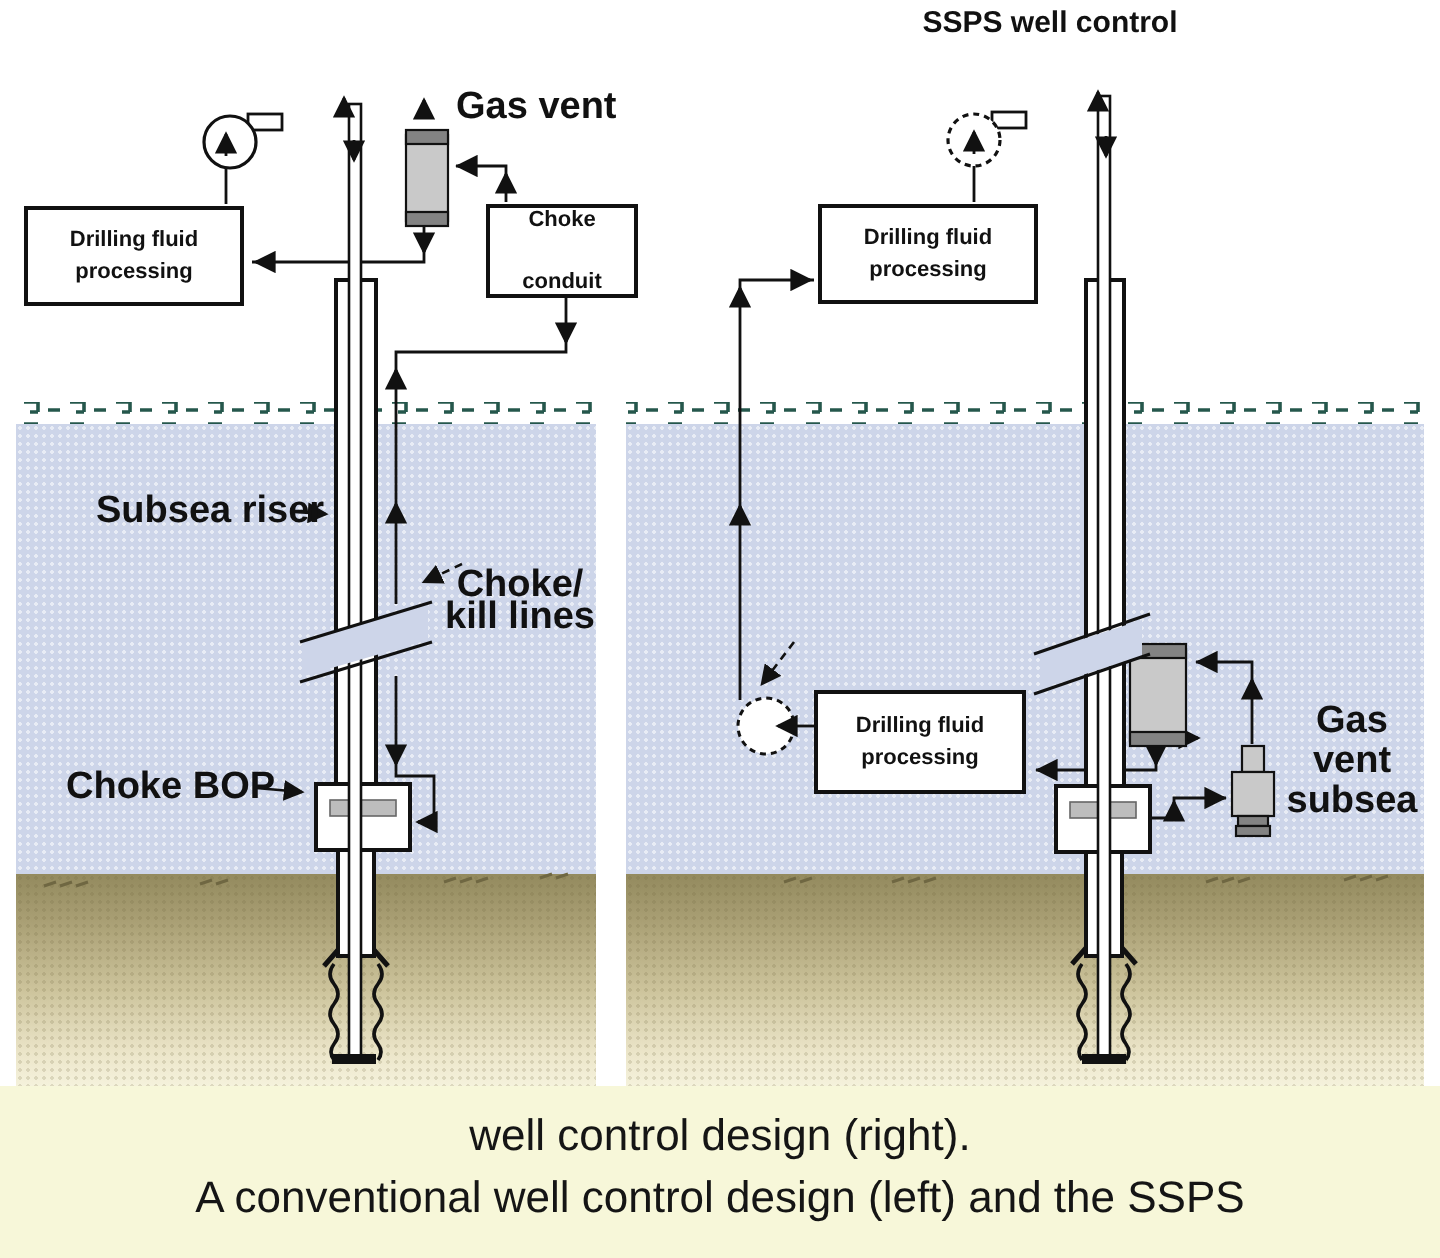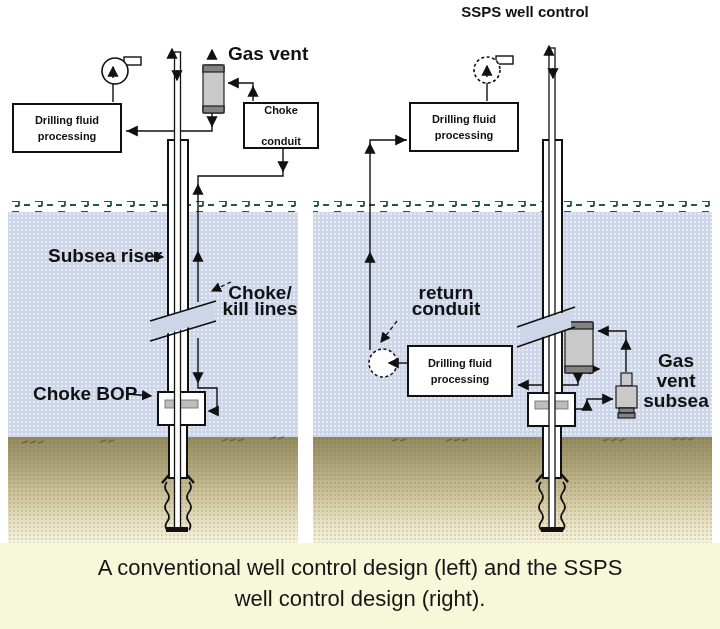--- a/index.html
+++ b/index.html
@@ -228,25 +228,24 @@
   </div>
 
   <div class="lbl" style="left:228px;top:46px;">Gas vent</div>
   <div class="lbl" style="left:48px;top:248px;">Subsea riser</div>
   <div class="lbl center" style="left:222px;top:285px;width:76px;">
     <div>Choke/</div>
     <div>kill lines</div>
   </div>
   <div class="lbl" style="left:33px;top:386px;">Choke BOP</div>
   <div class="lbl center" style="left:383px;top:285px;width:126px;">
-    <div>return conduit</div>
   </div>
   <div class="lbl center" style="left:636px;top:351px;width:80px;line-height:20px;">
     <div>Gas vent</div>
     <div>subsea</div>
   </div>
 
   <div id="caption-band">
+    <div>well control design (right).</div>
     <div>A conventional well control design (left) and the SSPS</div>
-    <div>well control design (right).</div>
   </div>
 
 </div>
 
 </body></html>

